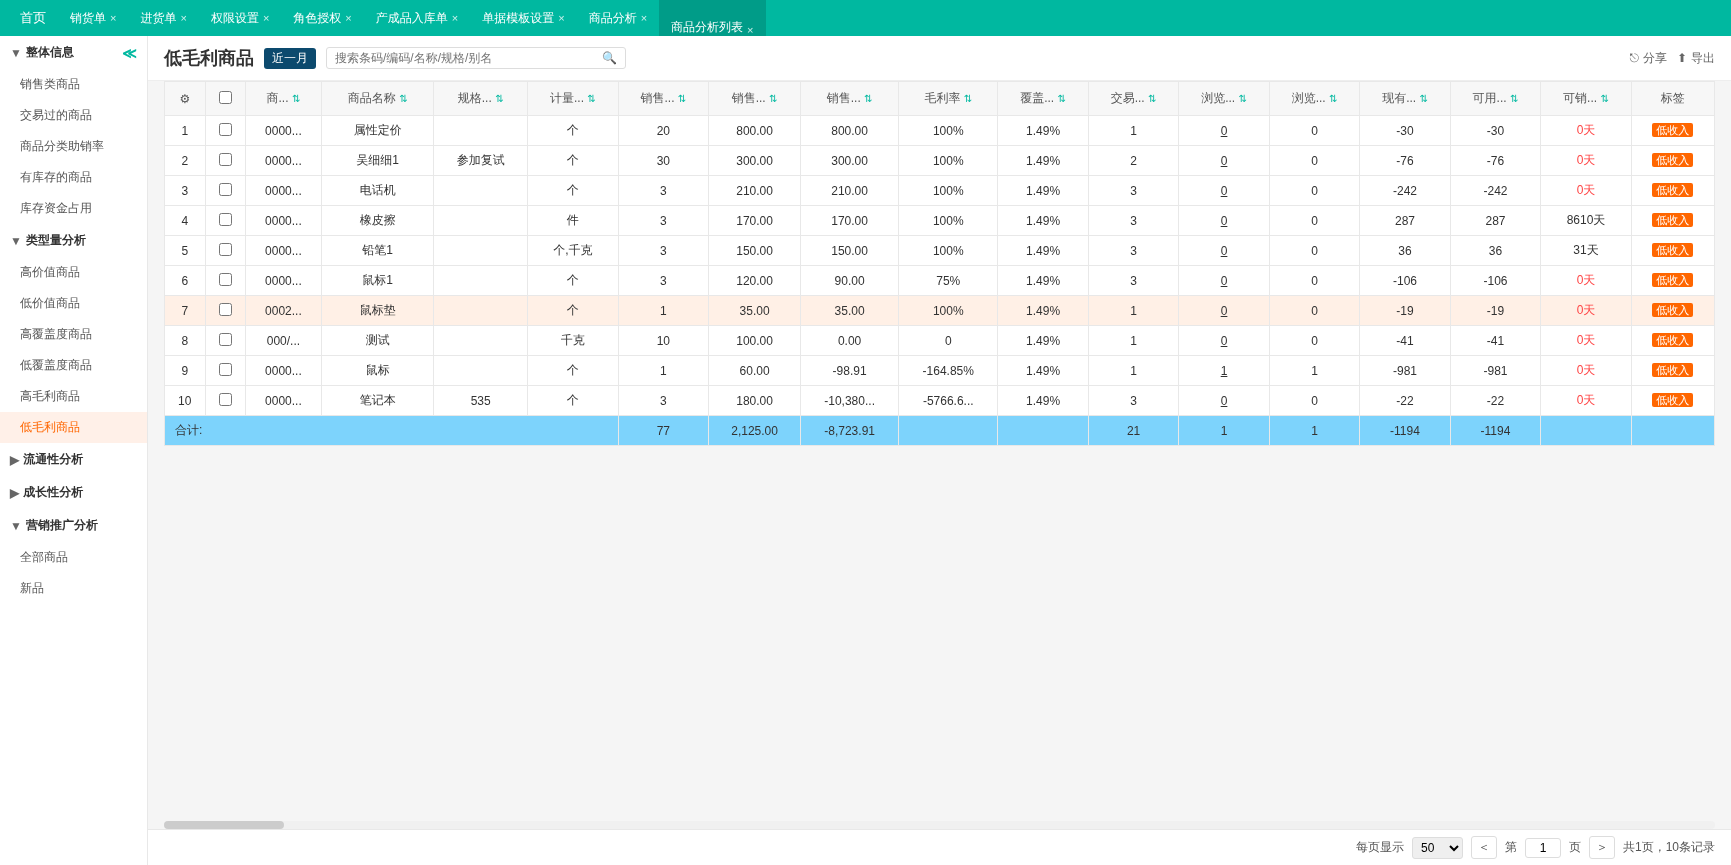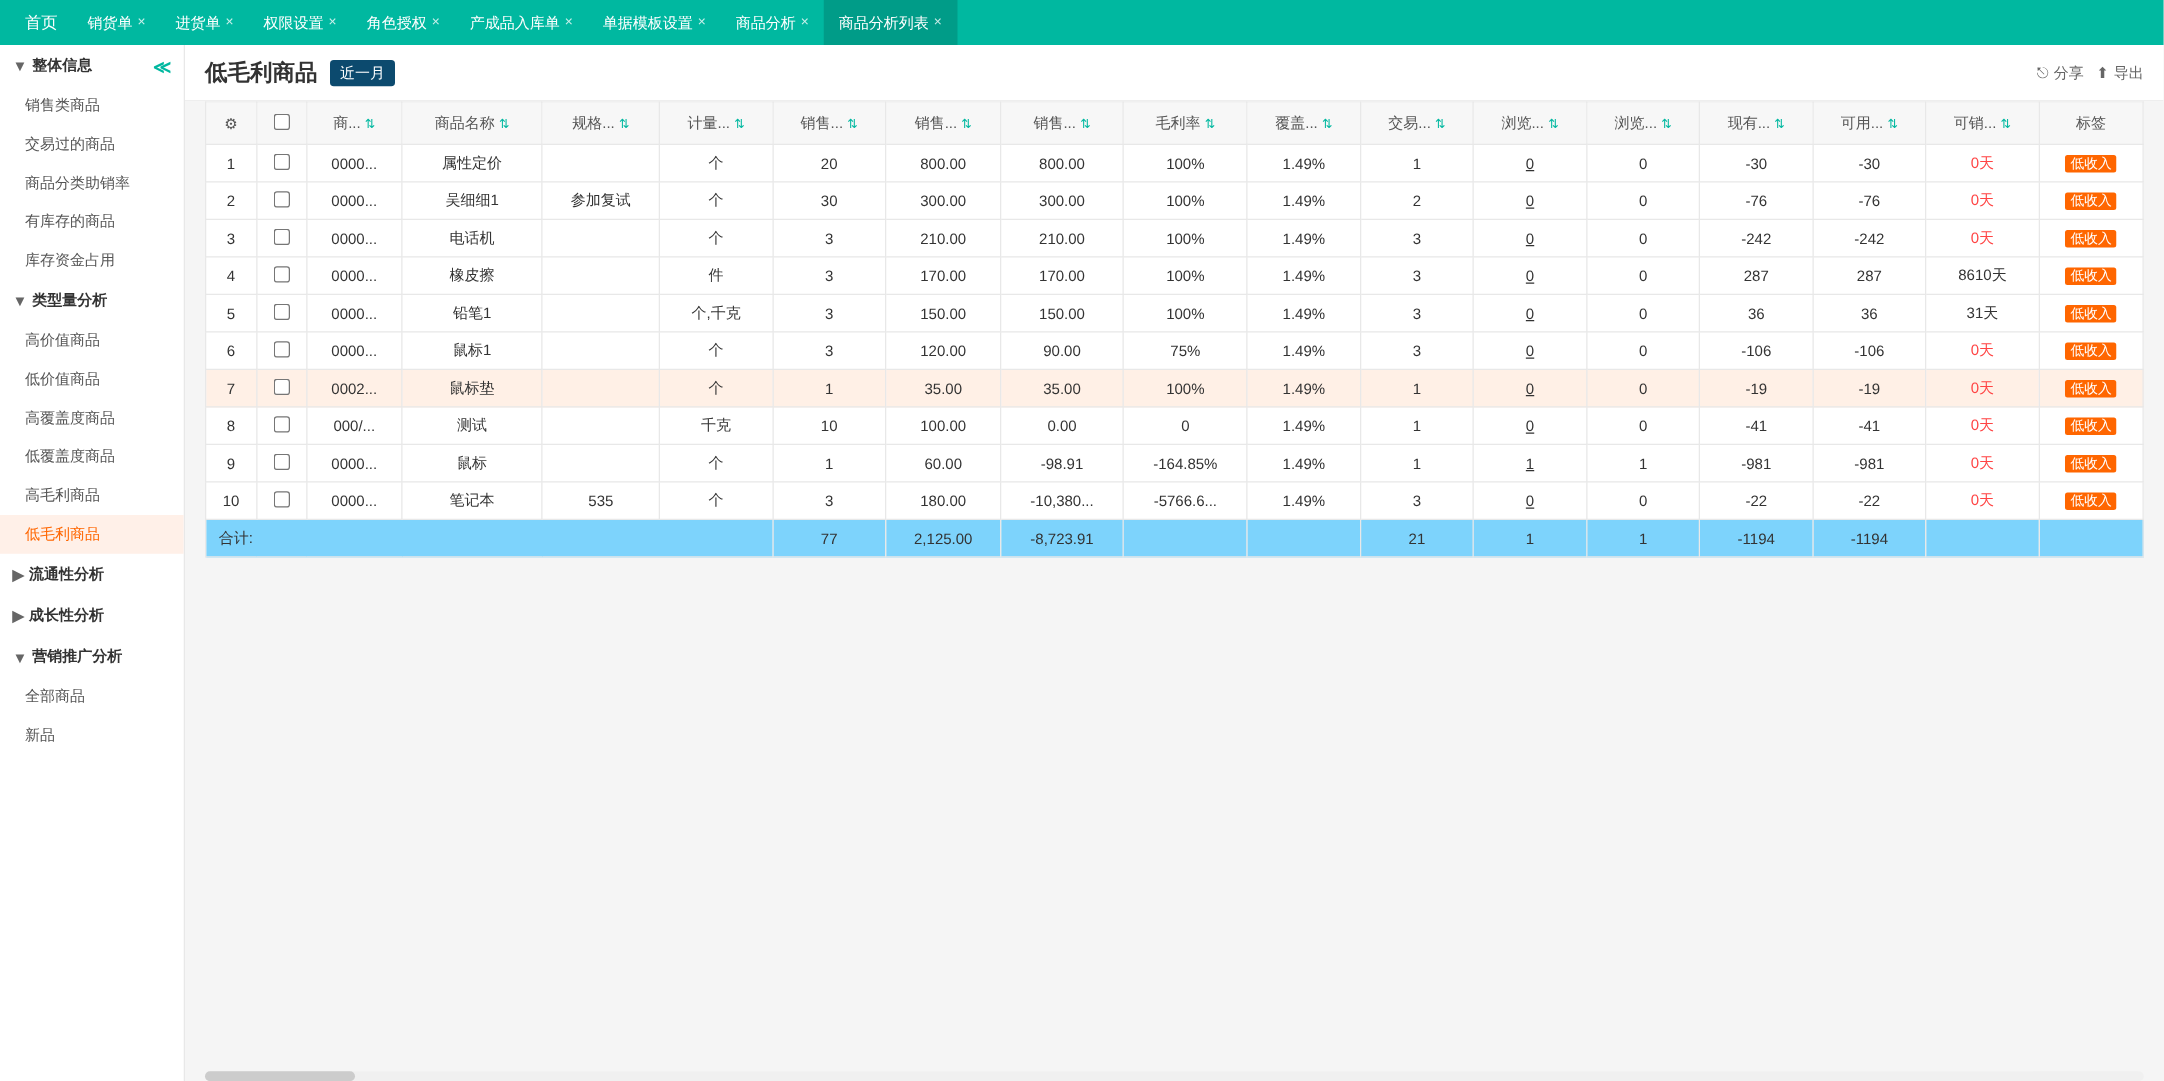--- a/index.html
+++ b/index.html
@@ -16,21 +16,21 @@
     .nav-item {
       color: #fff;
       padding: 0 12px;
       height: 36px;
       display: flex;
       align-items: center;
       cursor: pointer;
       font-size: 13px;
       white-space: nowrap;
     }
-    .nav-item.active { background: rgba(0,0,0,0.15); }
+    .nav-item.active { background: rgba(0,0,0,0.15); align-items: flex-end; }
     .nav-item .close-x { margin-left: 4px; font-size: 11px; opacity: 0.8; }
 
     
     .main-layout { display: flex; height: calc(865px - 36px); }
 
     
     .sidebar {
       width: 148px;
       background: #fff;
       border-right: 1px solid #e8e8e8;
@@ -296,20 +296,24 @@
     </div>
     <div class="sidebar-item">全部商品</div>
     <div class="sidebar-item">新品</div>
   </div>
 
   <div class="content">
 
     <div class="page-header">
       <span class="page-title">低毛利商品</span>
       <span class="date-badge">近一月</span>
+      <div class="search-box">
+        <input type="text" placeholder="搜索条码/编码/名称/规格/别名" style="">
+        <span style="color:#999;">🔍</span>
+      </div>
       <div class="header-actions">
         <div class="action-btn">
           <span>⎋</span>
           <span>分享</span>
         </div>
         <div class="action-btn">
           <span>⬆</span>
           <span>导出</span>
         </div>
       </div>
@@ -559,14 +563,28 @@
             <td></td>
           </tr>
         </tfoot>
       </table>
     </div>
 
     <div class="horizontal-scroll">
       <div class="scroll-thumb"></div>
     </div>
 
+    <div class="pagination-bar">
+      <span>每页显示</span>
+      <select class="page-size-select">
+        <option>50</option>
+        <option>100</option>
+        <option>200</option>
+      </select>
+      <button class="page-nav-btn">＜</button>
+      <span>第</span>
+      <input type="text" class="page-input" value="1" style="">
+      <span>页</span>
+      <button class="page-nav-btn">＞</button>
+      <span>共1页，10条记录</span>
+    </div>
   </div>
 </div>
 
 </body></html>

